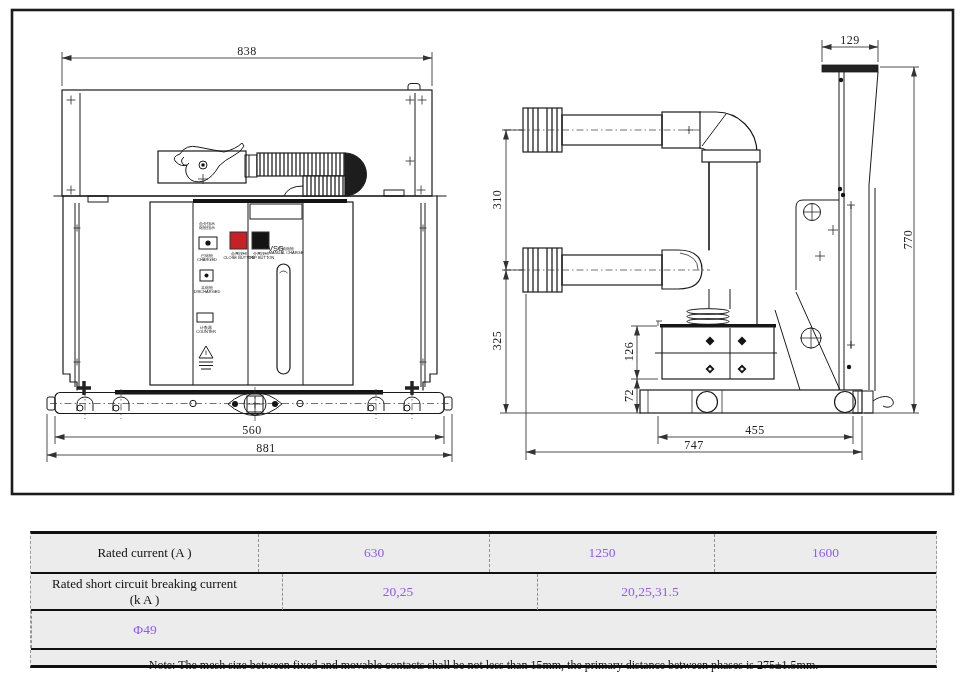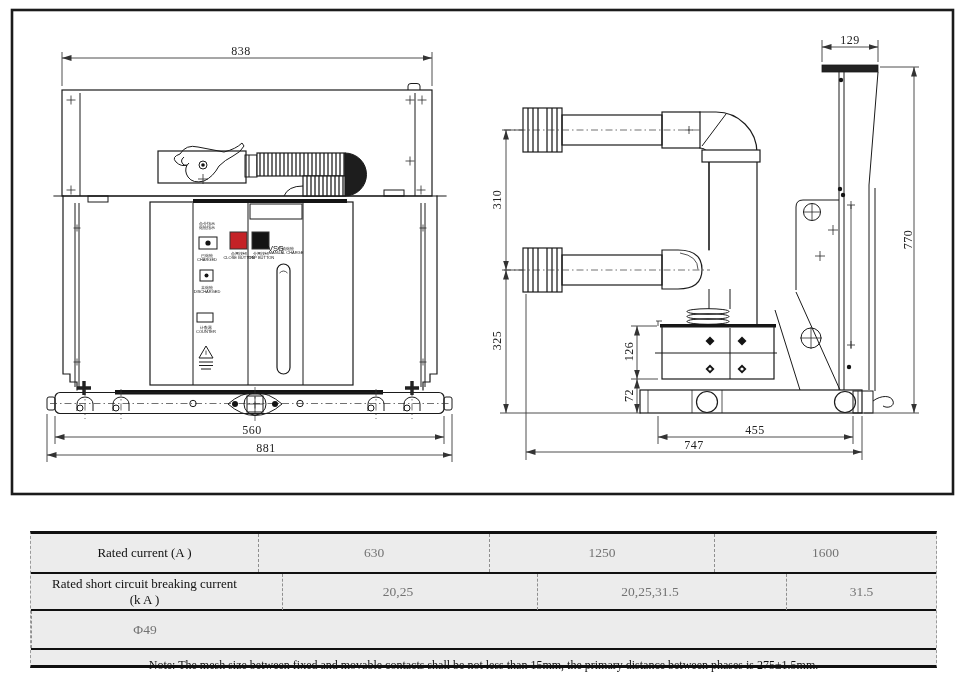--- a/index.html
+++ b/index.html
@@ -32,21 +32,21 @@
 
   
   .table-wrap { position:absolute; left:30px; top:531px; width:905px;
                 border-top:3.5px solid #101010; border-bottom:3.5px solid #101010;
                 border-left:1.5px dashed #9a9a9a; border-right:1.5px dashed #9a9a9a;
                 background:#ececec; }
   .t-row { display:grid; grid-template-columns:227px 231px 225px 1fr; align-items:center; }
   .t-row.sep { border-bottom:2.5px solid #101010; }
   .t-head { font:13px "Liberation Serif", serif; color:#111; text-align:center;
             white-space:pre-line; padding:2px 4px; }
-  .t-val  { font:13.5px "Liberation Serif", serif; color:#737373; text-align:left;
+  .t-val  { font:13.5px "Liberation Serif", serif; color:#8b5cf6; text-align:left;
             border-left:1.5px dashed #8f8f8f; align-self:stretch;
             display:flex; align-items:center; justify-content:center; }
   .t-note { grid-column:1 / -1; font:12px "Liberation Serif", serif; color:#111;
             text-align:center; padding:8px 0; }
   .r1 { height:38px; } .r2 { height:35px;gap:24px; } .r3 { height:37px; } .rn { height:15px; }
 </style>
 </head>
 <body>
 
 <div class="stage">
@@ -244,21 +244,21 @@
         <line x1="637" y1="326" x2="637" y2="379" class="dim" marker-start="url(#ar)" marker-end="url(#ar)"></line>
         <line x1="637" y1="379" x2="637" y2="413" class="dim" marker-start="url(#ar)" marker-end="url(#ar)"></line>
         <path class="dim" d="M658,416 V444 M853,416 V444"></path>
         <line x1="658" y1="437" x2="853" y2="437" class="dim" marker-start="url(#ar)" marker-end="url(#ar)"></line>
         <path class="dim" d="M526,294 V460 M862,416 V460"></path>
         <line x1="526" y1="452" x2="862" y2="452" class="dim" marker-start="url(#ar)" marker-end="url(#ar)"></line>
       </g>
     </g>
   </svg>
 
-  <div class="dlabel" style="left:211px; top:44px;">838</div>
+  <div class="dlabel" style="left:217px; top:44px;">838</div>
   <div class="dlabel" style="left:222px; top:423px;">560</div>
   <div class="dlabel" style="left:236px; top:441px;">881</div>
   <div class="dlabel" style="left:820px; top:33px;">129</div>
   <div class="dlabel rot" style="left:477px; top:192px;">310</div>
   <div class="dlabel rot" style="left:477px; top:333px;">325</div>
   <div class="dlabel rot" style="left:609px; top:344px;">126</div>
   <div class="dlabel rot" style="left:609px; top:388px;">72</div>
   <div class="dlabel" style="left:725px; top:423px;">455</div>
   <div class="dlabel" style="left:664px; top:438px;">747</div>
   <div class="dlabel rot" style="left:888px; top:232px;">770</div>
@@ -284,21 +284,20 @@
       <div class="t-head">Rated current (A )</div>
       <div class="t-val">630</div>
       <div class="t-val">1250</div>
       <div class="t-val">1600</div>
     </div>
     <div class="t-row sep r2">
       <div class="t-head">Rated short circuit breaking current
 (k A )</div>
       <div class="t-val">20,25</div>
       <div class="t-val">20,25,31.5</div>
-      <div class="t-val">31.5</div>
     </div>
     <div class="t-row sep r3">
       <div class="t-val">Φ49</div>
     </div>
     <div class="t-row rn">
       <div class="t-note">Note: The mesh size between fixed and movable contacts shall be not less than 15mm, the primary distance between phases is 275±1.5mm.</div>
     </div>
   </div>
 
 </div>

